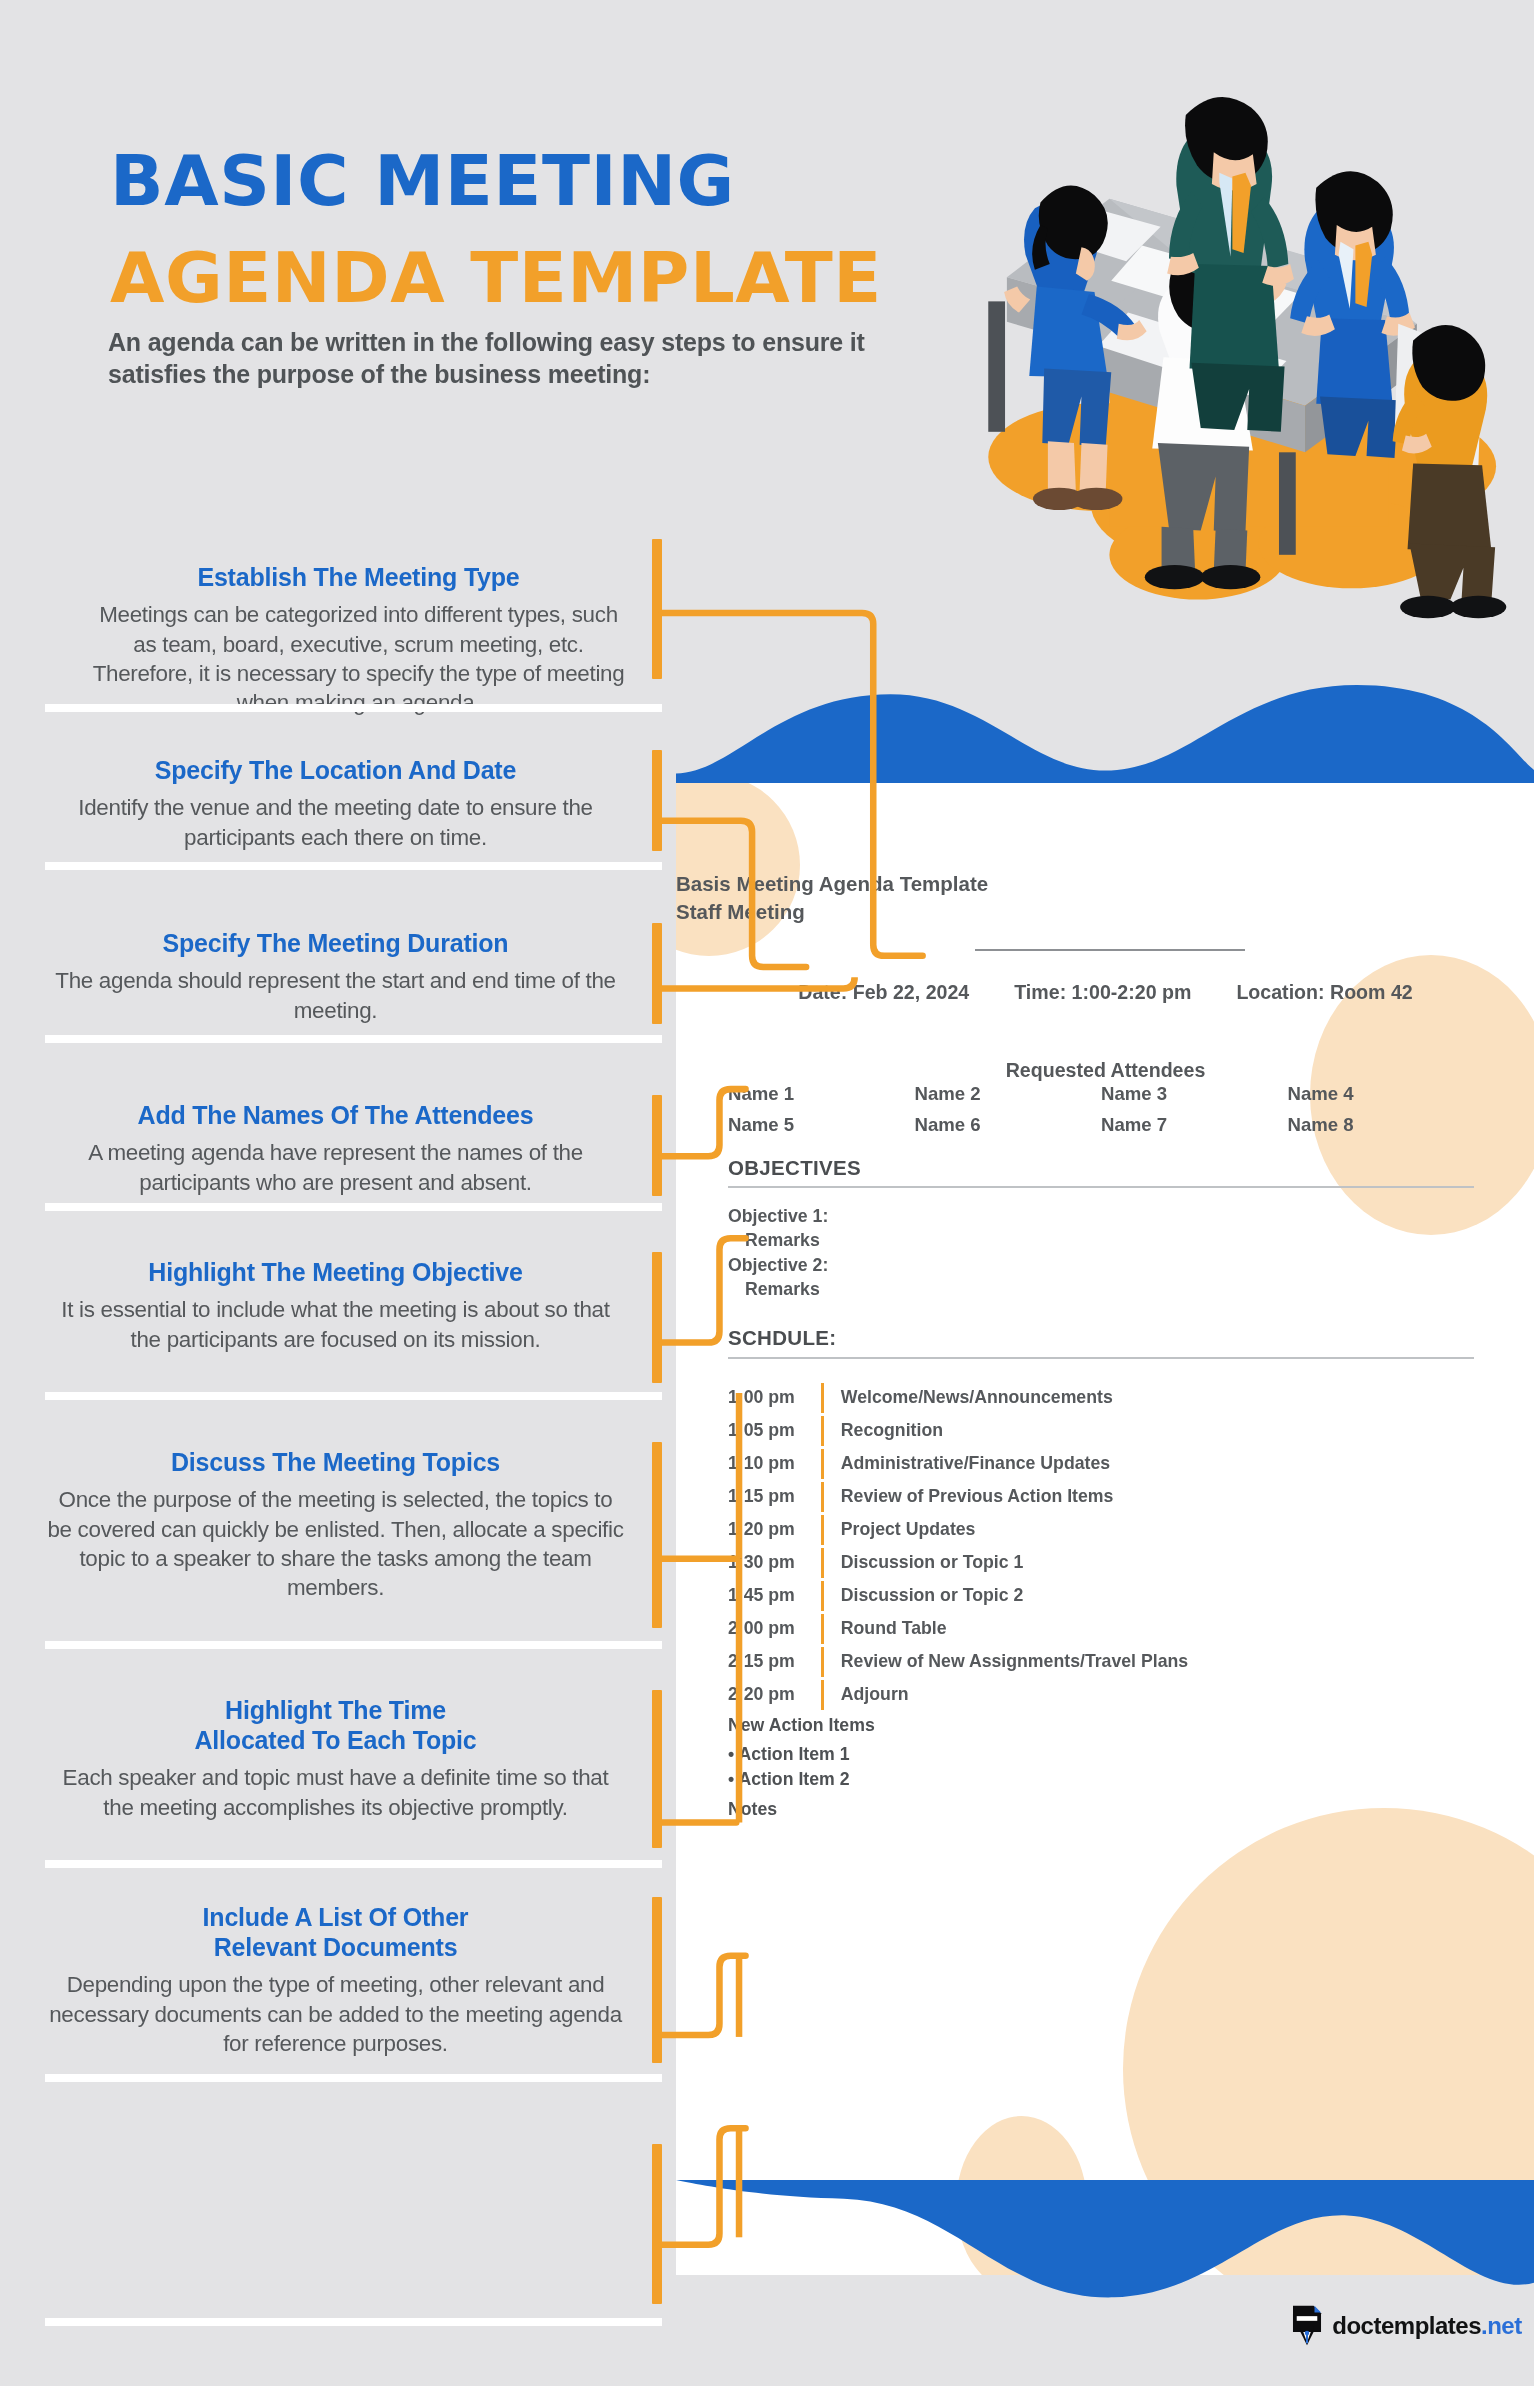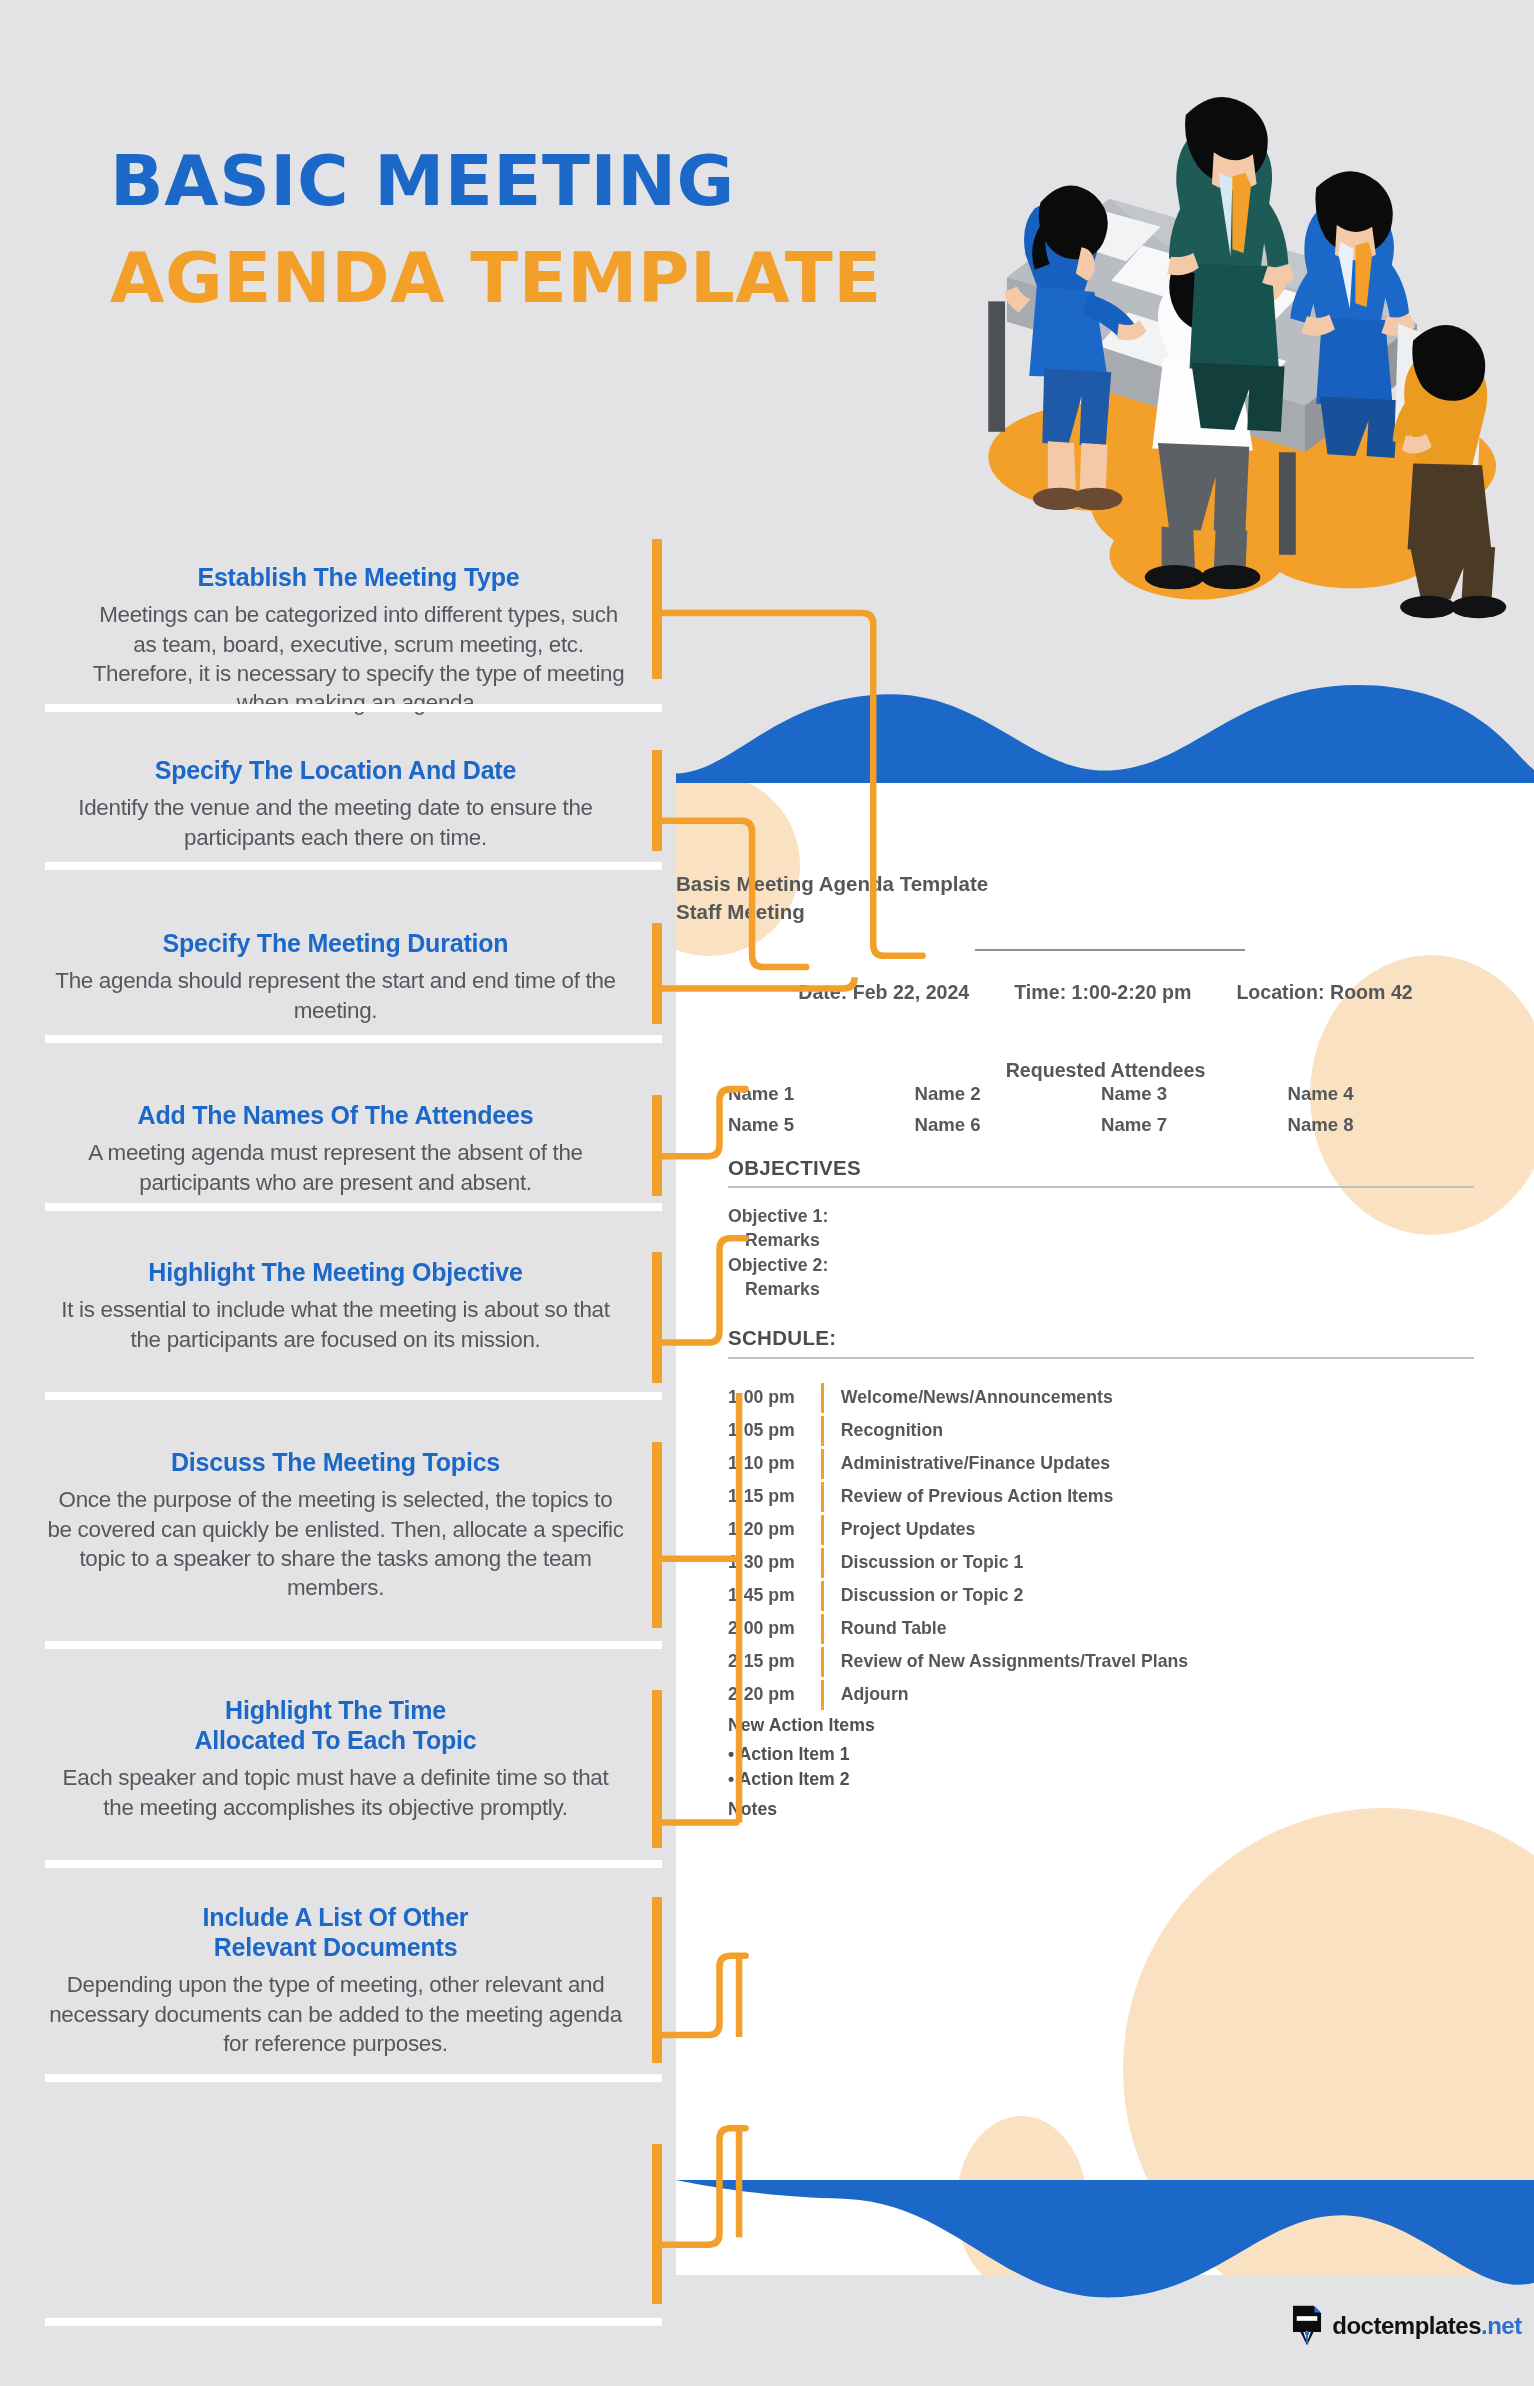--- a/index.html
+++ b/index.html
@@ -165,20 +165,21 @@
   #logo-text .dot { color: #2a6fd8; }
 </style>
 </head>
 <body>
 
 <div id="page">
 
   <div id="header">
     <div class="title-line1">BASIC MEETING</div>
     <div class="title-line2">AGENDA TEMPLATE</div>
+    <div class="subtitle">An agenda can be written in the following easy steps to ensure it satisfies the purpose of the business meeting:</div>
   </div>
 
   <div id="illustration">
     <svg viewBox="0 0 630 660" width="587" height="615">
 
       <g fill="#f2a02a">
         <ellipse cx="160" cy="455" rx="120" ry="58"></ellipse>
         <ellipse cx="300" cy="505" rx="150" ry="72"></ellipse>
         <ellipse cx="455" cy="465" rx="130" ry="62"></ellipse>
         <ellipse cx="265" cy="560" rx="95" ry="48"></ellipse>
@@ -400,21 +401,21 @@
       <div class="card-tab" style="top: 750px; height: 101px; left: 652px;"></div>
       <div class="card-divider" style="top: 862px;"></div>
       <div class="card" style="top: 928px;">
         <div class="card-title">Specify The Meeting Duration</div>
         <div class="card-body">The agenda should represent the start and end time of the meeting.</div>
       </div>
       <div class="card-tab" style="top: 923px; height: 101px; left: 652px;"></div>
       <div class="card-divider" style="top: 1035px;"></div>
       <div class="card" style="top: 1100px;">
         <div class="card-title">Add The Names Of The Attendees</div>
-        <div class="card-body">A meeting agenda must represent the absent of the participants who are present and absent.</div>
+        <div class="card-body">A meeting agenda have represent the names of the participants who are present and absent.</div>
       </div>
       <div class="card-tab" style="top: 1095px; height: 101px; left: 652px;"></div>
       <div class="card-divider" style="top: 1203px;"></div>
       <div class="card" style="top: 1257px;">
         <div class="card-title">Highlight The Meeting Objective</div>
         <div class="card-body">It is essential to include what the meeting is about so that the participants are focused on its mission.</div>
       </div>
       <div class="card-tab" style="top: 1252px; height: 131px; left: 652px;"></div>
       <div class="card-divider" style="top: 1392px;"></div>
       <div class="card" style="top: 1447px;">

